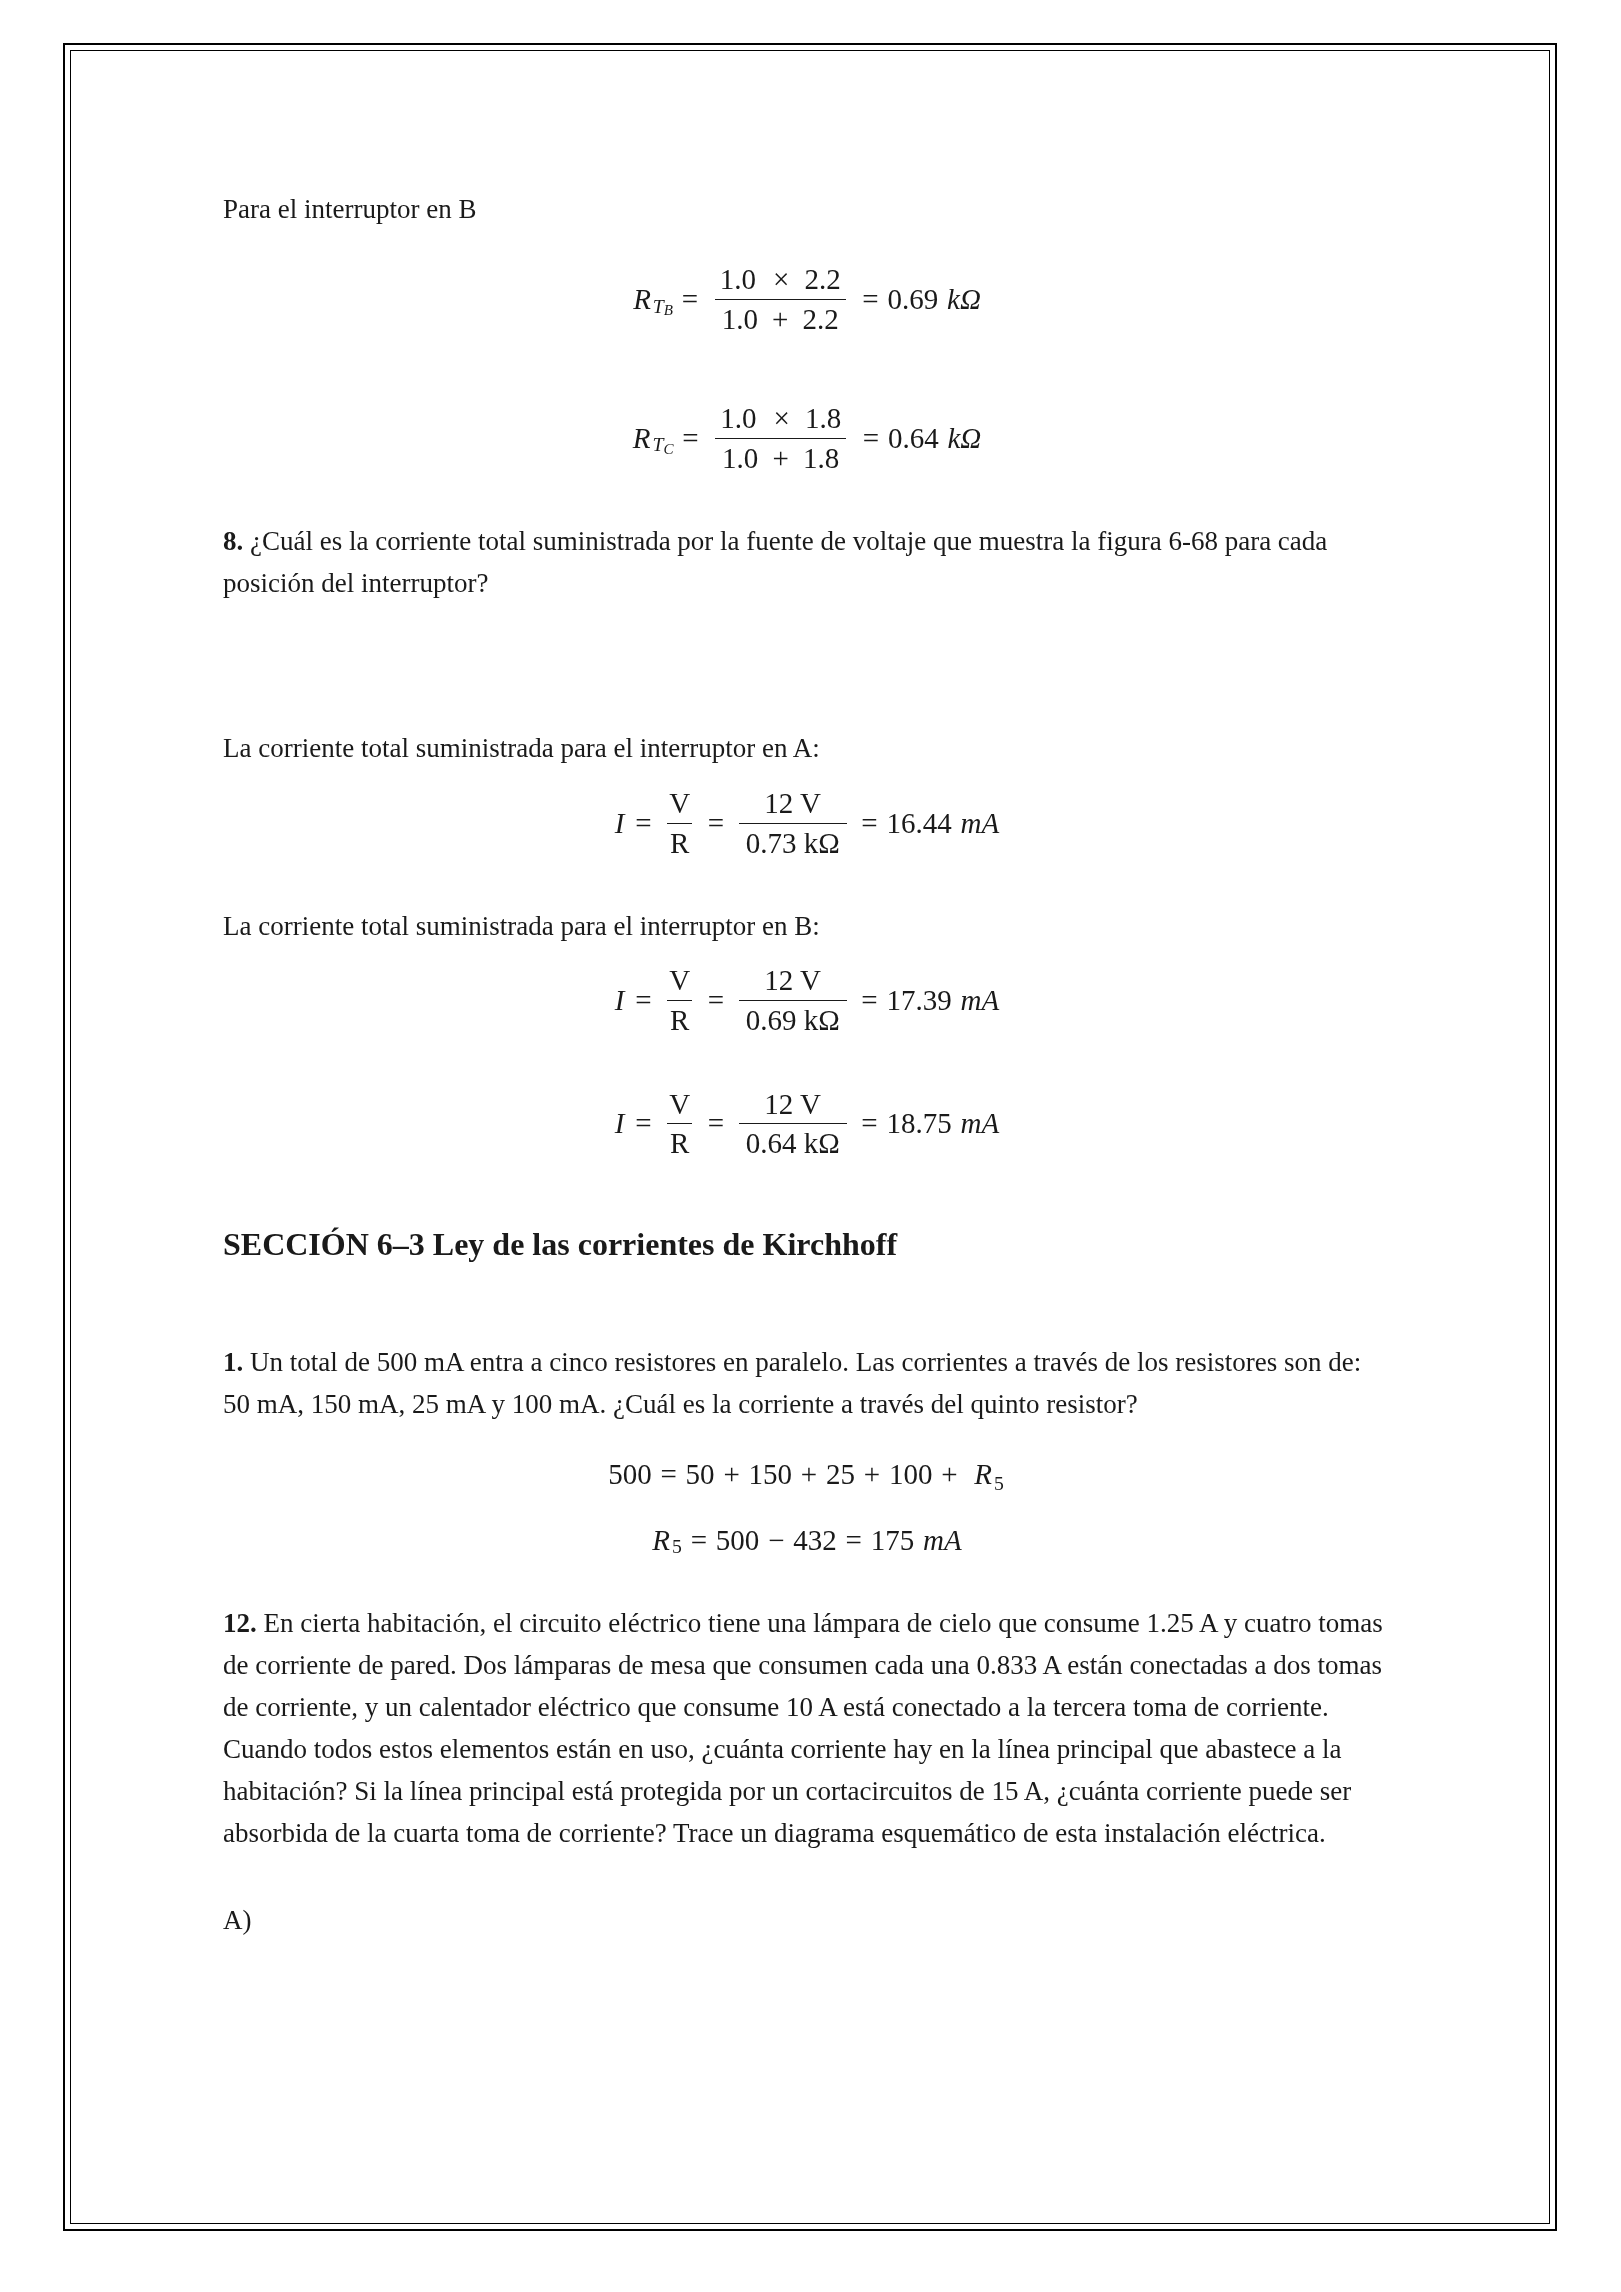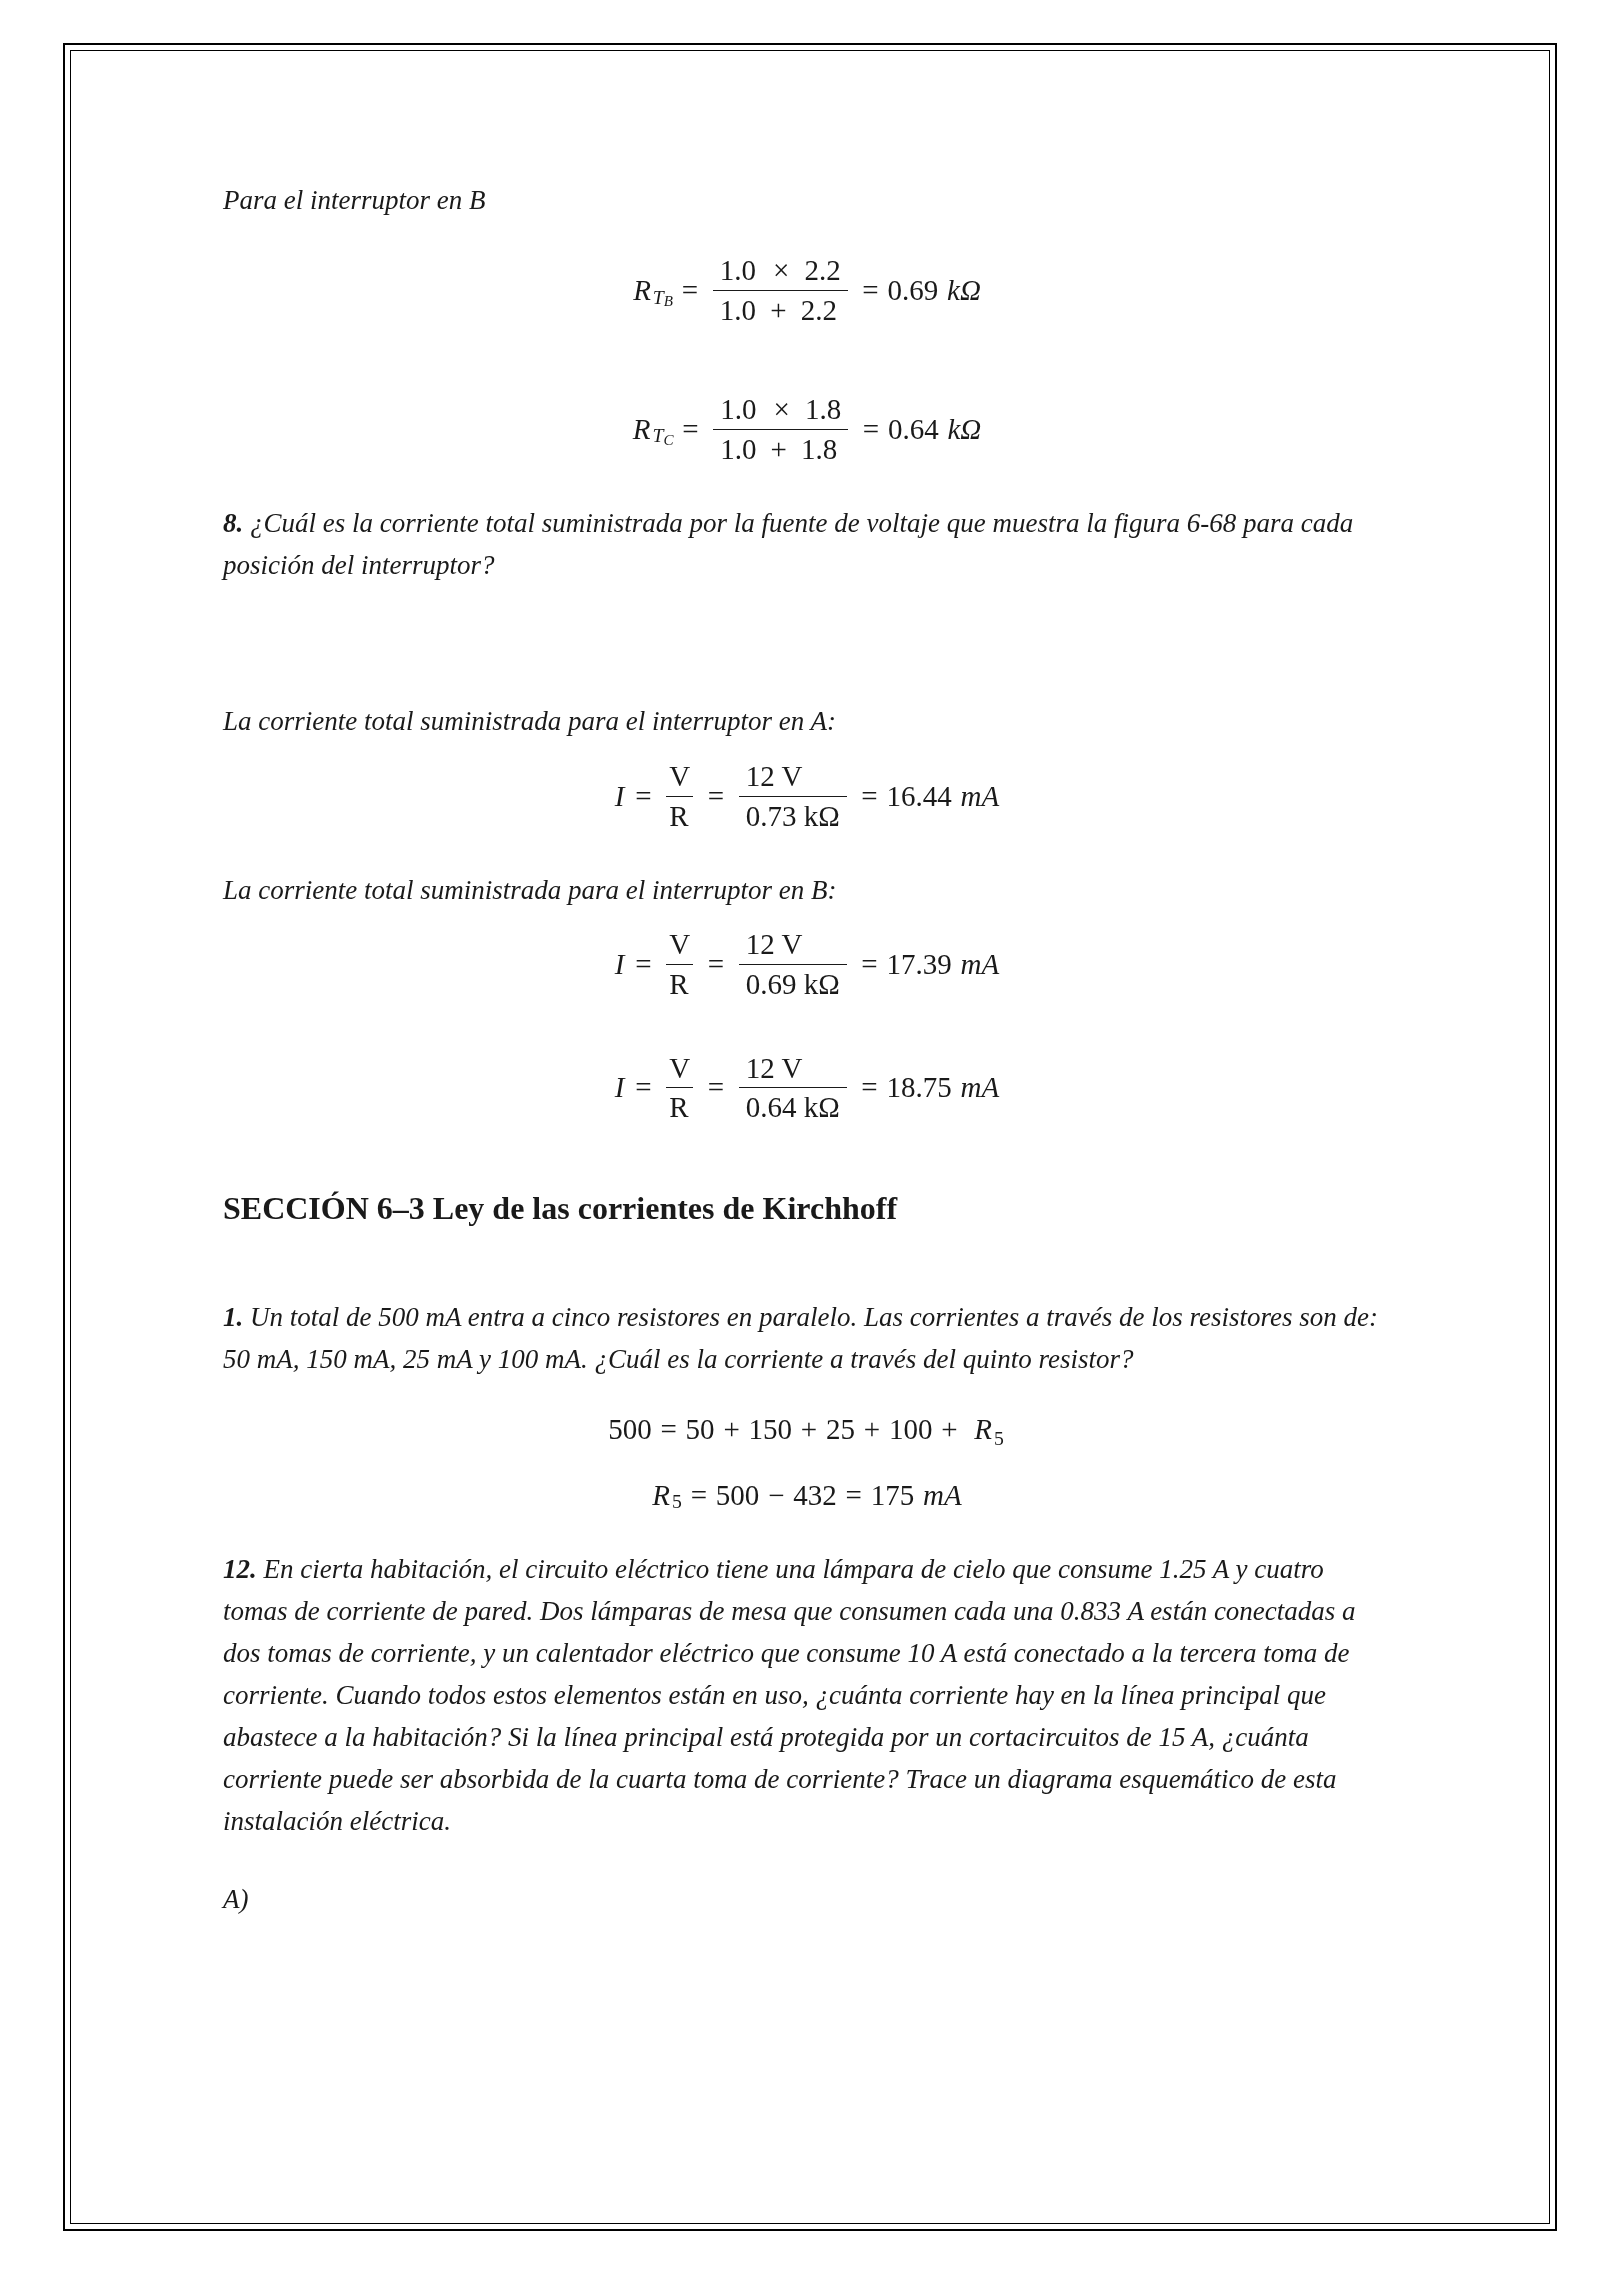--- a/index.html
+++ b/index.html
@@ -41,22 +41,21 @@
     position: absolute;
     left: 223px;
     top: 176px;
     width: 1166px;
   }
 
   .para {
     font-size: 27px;
     line-height: 42px;
     text-align: left;
-    margin: 3px 0 0 0;
-    font-style: italic;
+    margin: 12px 0 0 0;
   }
   .para .lead {
     font-weight: bold;
   }
 
   .spacer-sm { height: 17.6px; }
   .spacer-md { height: 33px; }
   .spacer-xl { height: 94px; }
 
   .section-head {
@@ -105,20 +104,21 @@
     font-size: 0.68em;
     position: relative;
     top: 0.30em;
     font-style: normal;
   }
 
   
   .frac {
     display: inline-flex;
     flex-direction: column;
+    align-items: center;
     vertical-align: middle;
     margin: 0 5.9px;
   }
   .frac .num {
     padding: 0 6.9px 2.9px 6.9px;
     font-style: normal;
   }
   .frac .den {
     border-top: 1.6px solid #1a1a1a;
     padding: 2.9px 6.9px 0 6.9px;

